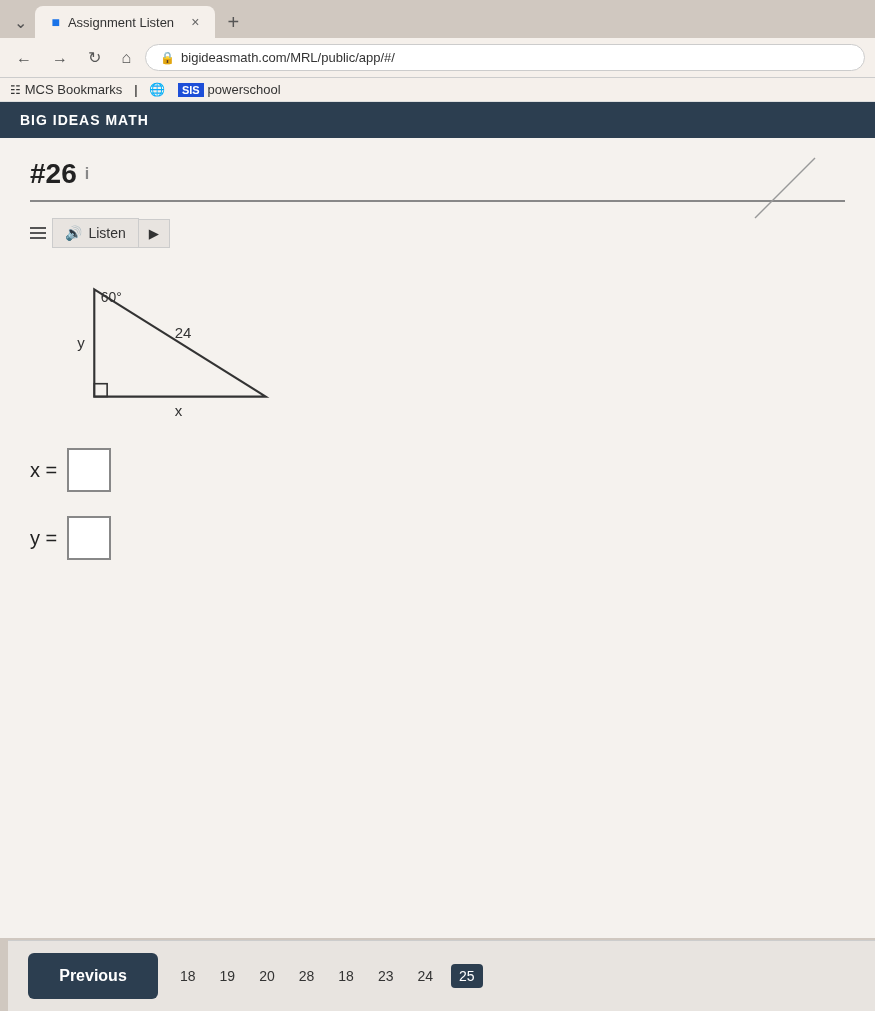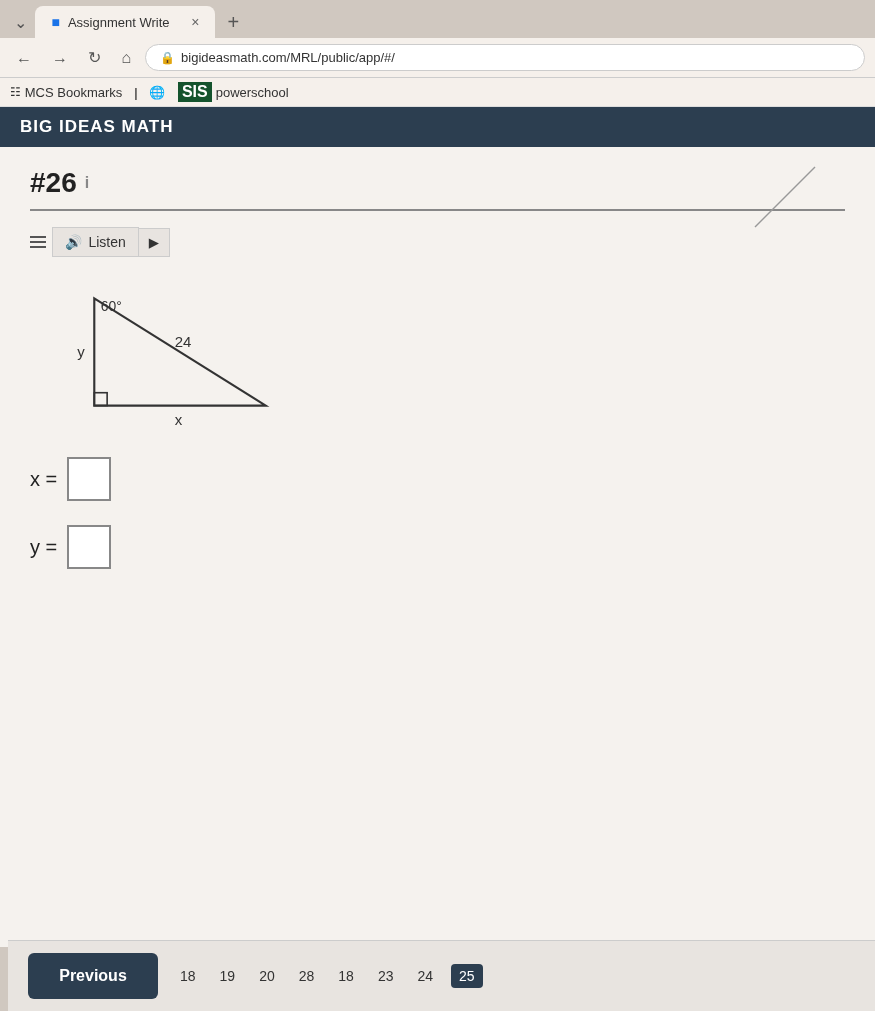--- a/index.html
+++ b/index.html
@@ -16,21 +16,21 @@
     .nav-bar { background: #f5f0eb; display: flex; align-items: center; padding: 6px 10px; gap: 8px; border-bottom: 1px solid #ccc; }
     .nav-btn { background: none; border: none; color: #555; font-size: 16px; cursor: pointer; padding: 4px 6px; }
     .nav-btn:disabled { color: #bbb; }
     .address-bar { flex: 1; background: #fff; border: 1px solid #ccc; border-radius: 20px; padding: 5px 14px; font-size: 13px; color: #333; display: flex; align-items: center; gap: 6px; }
     .address-secure { color: #5a5; font-size: 12px; }
     .bookmarks-bar { background: #f5f0eb; display: flex; align-items: center; padding: 4px 10px; gap: 12px; border-bottom: 1px solid #ddd; font-size: 13px; }
     .bookmark-item { display: flex; align-items: center; gap: 4px; cursor: pointer; color: #333; }
     .bookmark-icon { font-size: 12px; }
 
     
-    .app-header { background: #2c3e50; color: white; padding: 10px 20px; font-size: 17px; font-weight: bold; letter-spacing: 1px; }
+    .app-header { background: #2c3e50; color: white; padding: 10px 20px; font-size: 14px; font-weight: bold; letter-spacing: 1px; }
 
     
     .main-content { background: #f5f2ee; min-height: 800px; padding: 20px 30px; }
 
     .question-number { font-size: 28px; font-weight: bold; color: #222; margin-bottom: 10px; display: flex; align-items: center; gap: 8px; }
     .info-icon { font-size: 16px; color: #888; cursor: pointer; }
     .divider { border: none; border-top: 2px solid #888; margin-bottom: 16px; }
 
     
     .listen-bar { display: flex; align-items: center; gap: 0; margin-bottom: 20px; width: fit-content; }
@@ -60,21 +60,21 @@
     .page-num.active { background: #2c3e50; color: white; border-radius: 4px; padding: 4px 8px; }
   </style>
 </head>
 <body>
 
 <div class="browser-chrome">
   <div class="tab-bar">
     <button class="tab-arrow">⌄</button>
     <div class="tab">
       <span class="tab-icon">■</span>
-      <span>Assignment Write</span>
+      <span>Assignment Listen</span>
       <span class="tab-close">×</span>
     </div>
     <button class="tab-new">+</button>
   </div>
   <div class="nav-bar">
     <button class="nav-btn">←</button>
     <button class="nav-btn">→</button>
     <button class="nav-btn">↻</button>
     <button class="nav-btn">⌂</button>
     <div class="address-bar">
@@ -85,21 +85,21 @@
   <div class="bookmarks-bar">
     <div class="bookmark-item">
       <span class="bookmark-icon">☷</span>
       <span>MCS Bookmarks</span>
     </div>
     <span>|</span>
     <div class="bookmark-item">
       <span>🌐</span>
     </div>
     <div class="bookmark-item">
-      <span style="background:#14532d;color:white;padding:1px 4px;font-size:16px;font-weight:bold;">SIS</span>
+      <span style="background:#1d4ed8;color:white;padding:1px 4px;font-size:11px;font-weight:bold;">SIS</span>
       <span>powerschool</span>
     </div>
   </div>
 </div>
 
 <div class="app-header">
   <span>BIG IDEAS MATH</span>
 </div>
 
 <div class="main-content">

